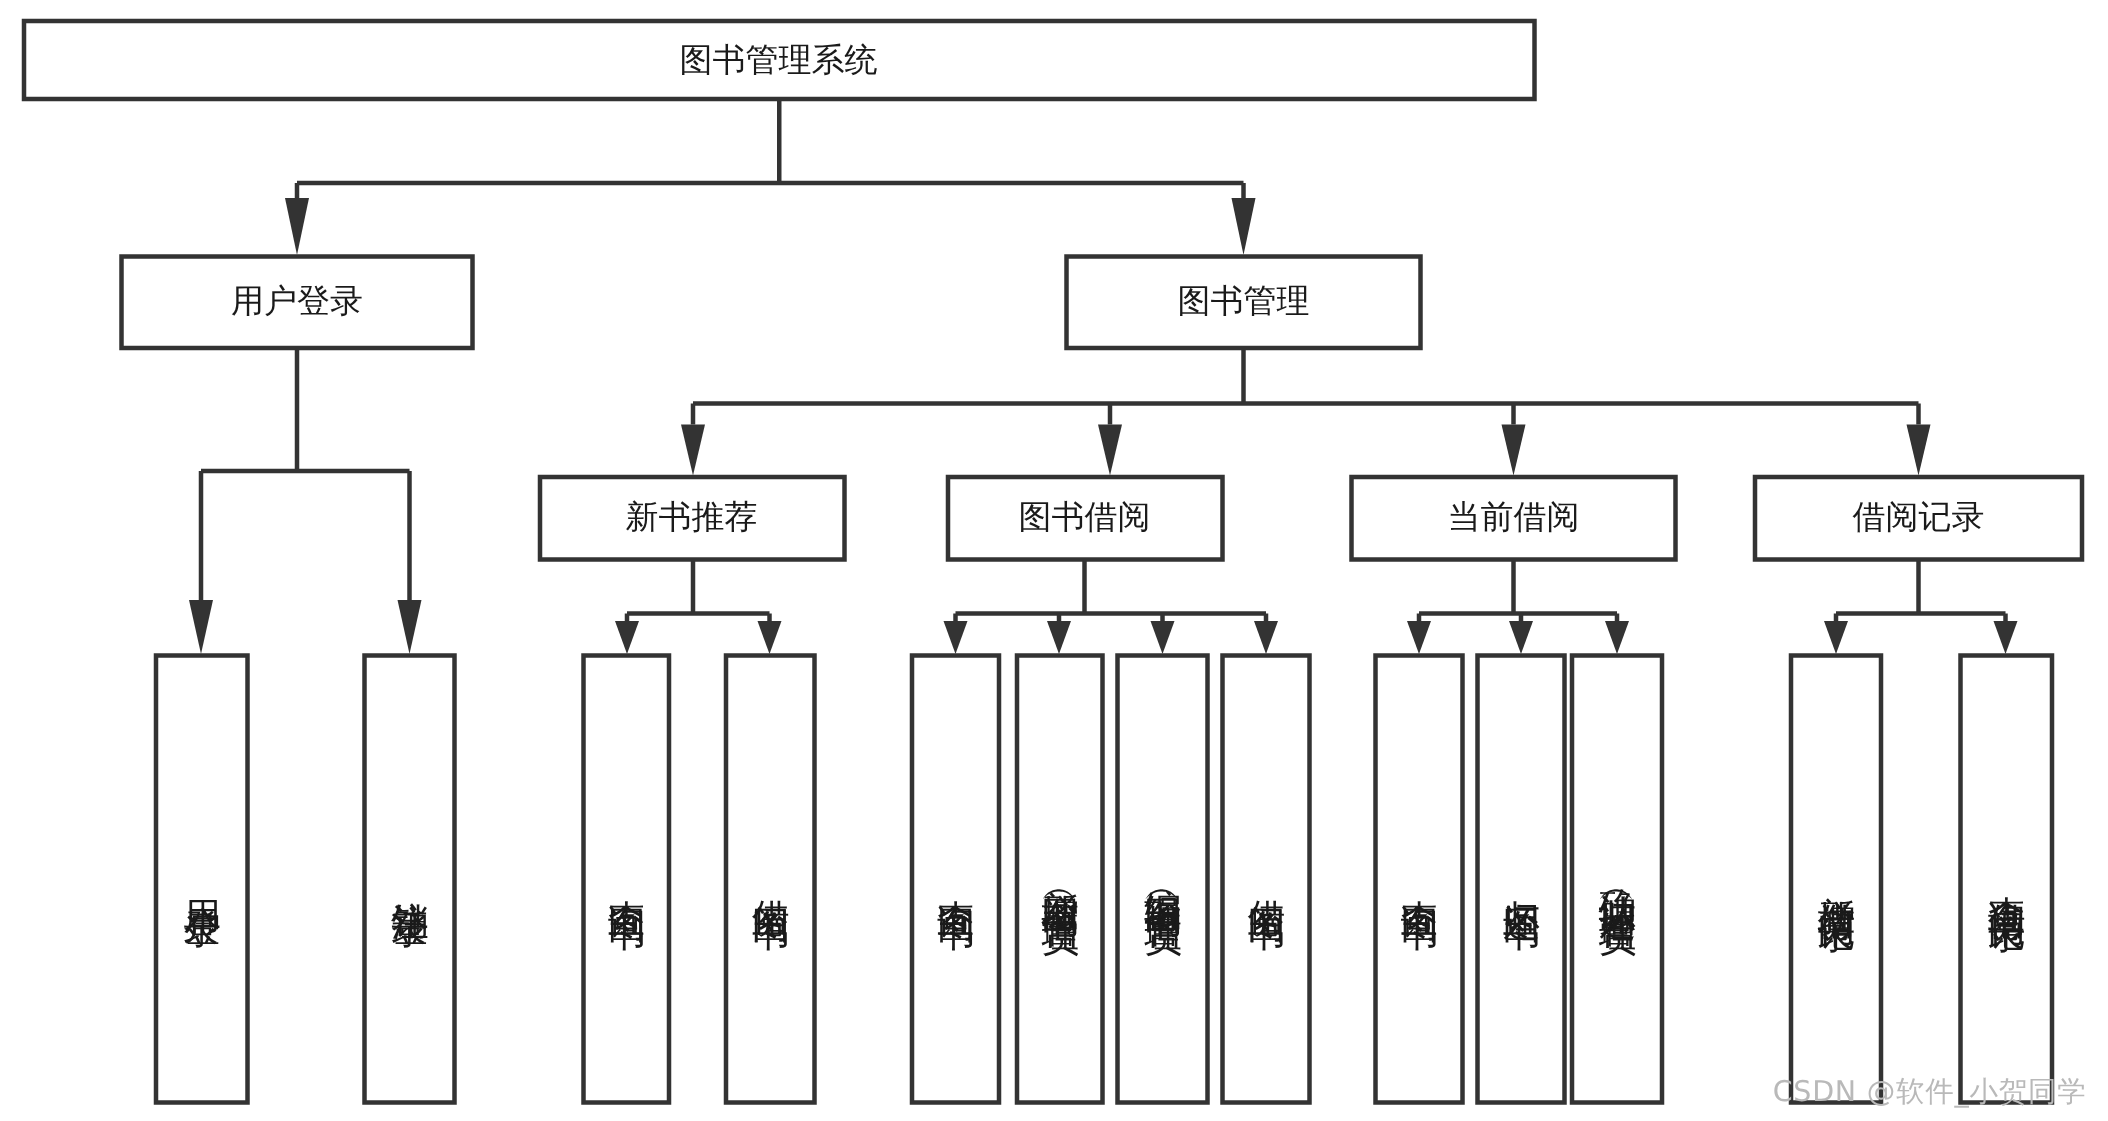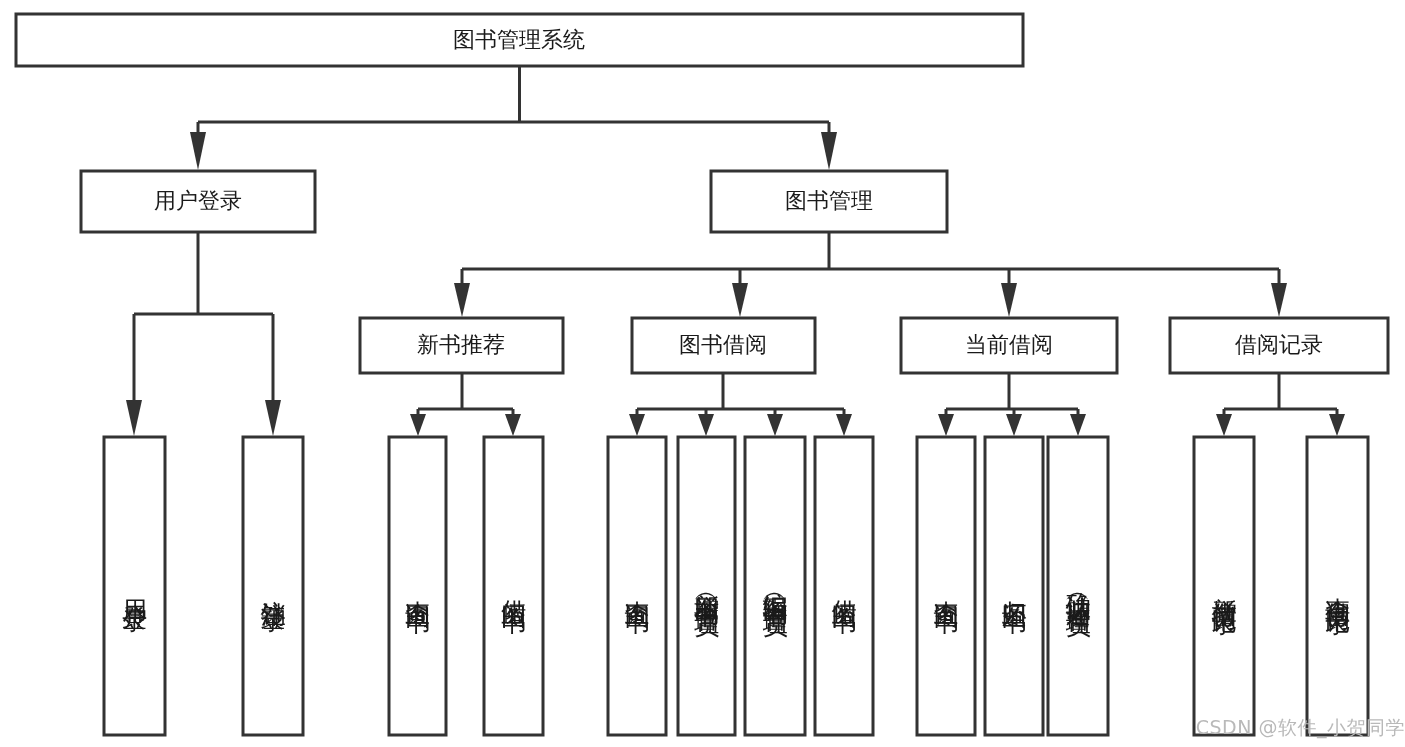--- a/index.html
+++ b/index.html
@@ -40,21 +40,21 @@
     stroke: #333333;
     stroke-width: 3;
     fill: none;
   }
   .arrow-head {
     fill: #333333;
     stroke: none;
   }
   .watermark {
     position: absolute;
-    right: 0;
+    right: 14px;
     bottom: 6px;
     font-family: "DejaVu Sans", "Liberation Sans", sans-serif;
     font-size: 19px;
     color: #b9b9b9;
     white-space: nowrap;
     letter-spacing: 0.5px;
   }
 </style>
 </head>
 <body>

